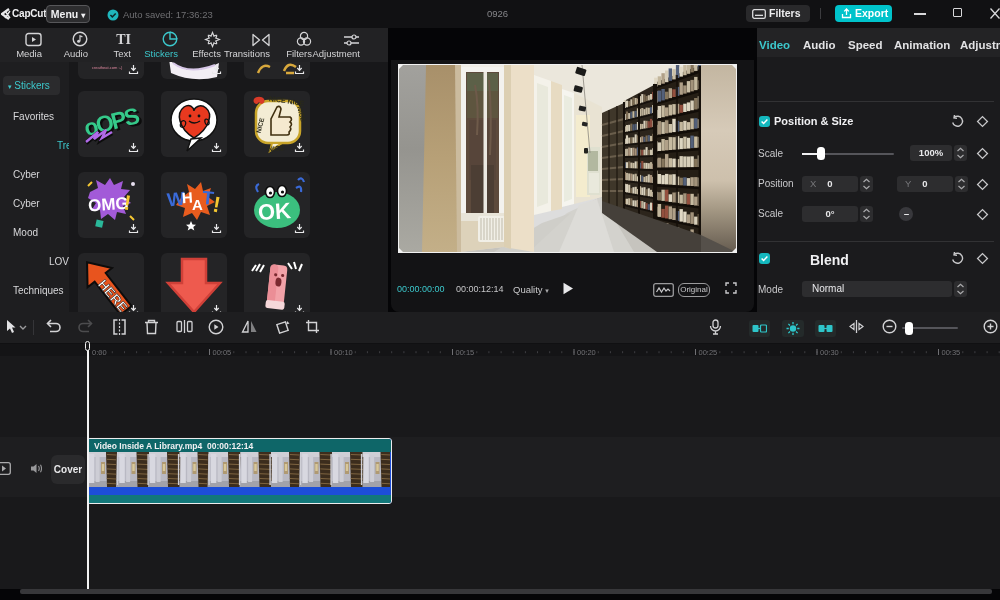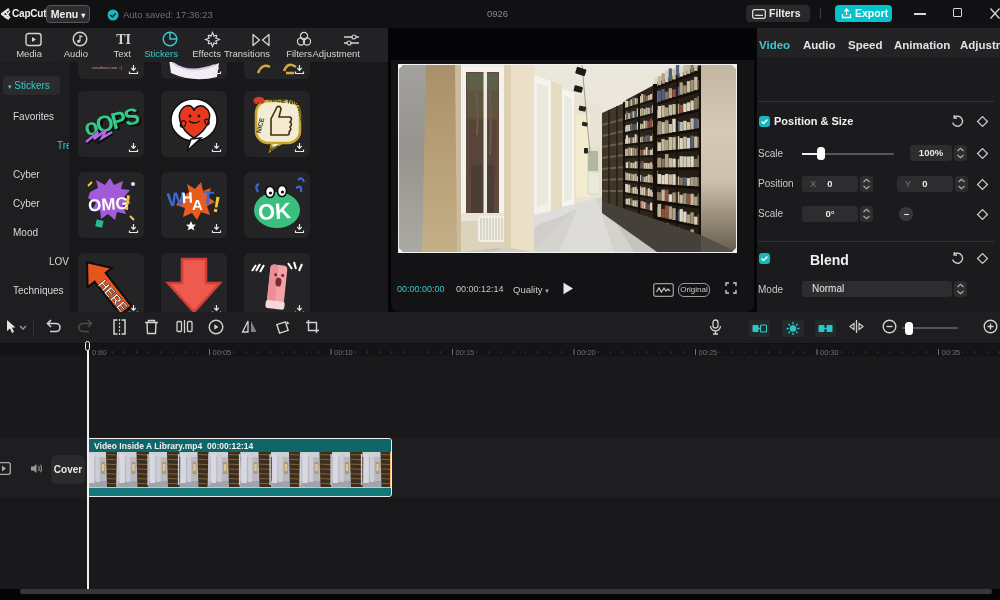--- a/index.html
+++ b/index.html
@@ -885,21 +885,21 @@
     <svg class="abs" style="left:-4px;top:106px;" width="15" height="13" viewBox="0 0 15 13">
         <rect x="0.7" y="0.7" width="13.6" height="11.6" rx="2" stroke="#aaaaac" stroke-width="1.3" fill="none"></rect>
         <path d="M6 3.5 L10 6.5 L6 9.5 Z" fill="#aaaaac"></path>
       </svg>
     <svg class="abs" style="left:30px;top:107px;" width="12" height="11" viewBox="0 0 12 11">
         <path d="M1 3.5 L3.5 3.5 L6.5 1 L6.5 10 L3.5 7.5 L1 7.5 Z" fill="#98989a"></path>
         <path d="M8.5 3 Q10 5.5 8.5 8 M10.5 1.8 Q12.5 5.5 10.5 9.2" stroke="#98989a" stroke-width="1.1" fill="none"></path>
       </svg>
     <div class="abs" style="left:51px;top:99px;width:34px;height:29px;background:#2a2a2c;border-radius:6px;text-align:center;line-height:29px;font-size:10px;font-weight:bold;color:#e8e8ea;">Cover</div>
 
-    <div class="abs" style="left:87px;top:82px;width:305px;height:59px;border:1.5px solid #ececee;border-radius:3px;overflow:hidden;background:#fdba74;">
+    <div class="abs" style="left:87px;top:82px;width:305px;height:66px;border:1.5px solid #ececee;border-radius:3px;overflow:hidden;background:#1d4ed8;">
       <div style="position:absolute;left:0;top:0;width:100%;height:13px;background:#0e6668;">
         <span style="position:absolute;left:6px;top:1.5px;font-size:8.5px;font-weight:bold;color:#f0f0f2;">Video Inside A Library.mp4</span>
         <span style="position:absolute;left:119px;top:1.5px;font-size:8.5px;font-weight:bold;color:#f0f0f2;">00:00:12:14</span>
       </div>
       <div style="position:absolute;left:0;top:13px;width:100%;height:35px;"><svg width="302" height="35" viewBox="0 0 302 35" preserveAspectRatio="none">
             <rect width="302" height="35" fill="#b9b9c3"></rect>
             <rect x="0.0" y="0" width="30.5" height="5" fill="#cfcfd6"></rect>
             <rect x="0.0" y="29" width="30.5" height="6" fill="#a2a2aa"></rect>
             <rect x="0.8" y="2" width="5.5" height="29" fill="#d8d8e0"></rect>
             <rect x="7.6" y="3" width="4" height="27" fill="#cdcdd5"></rect>

